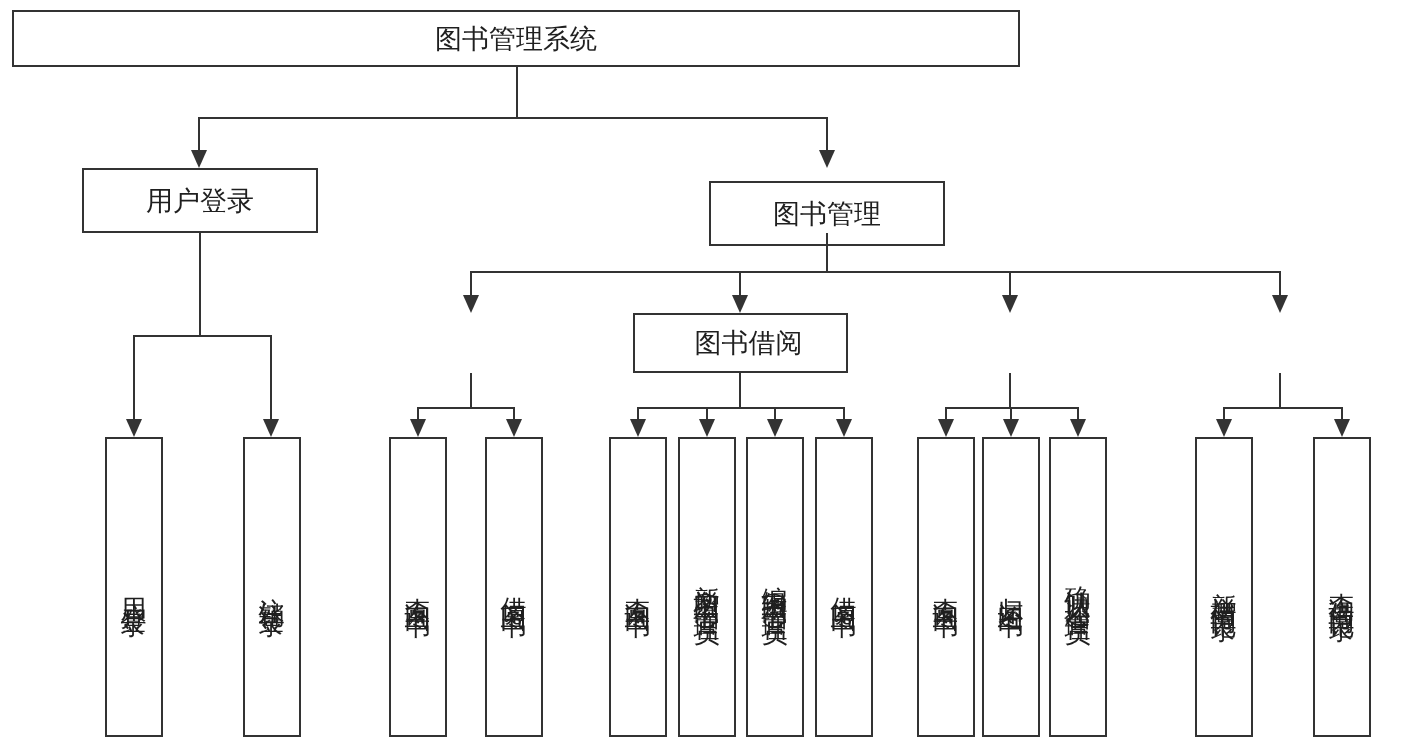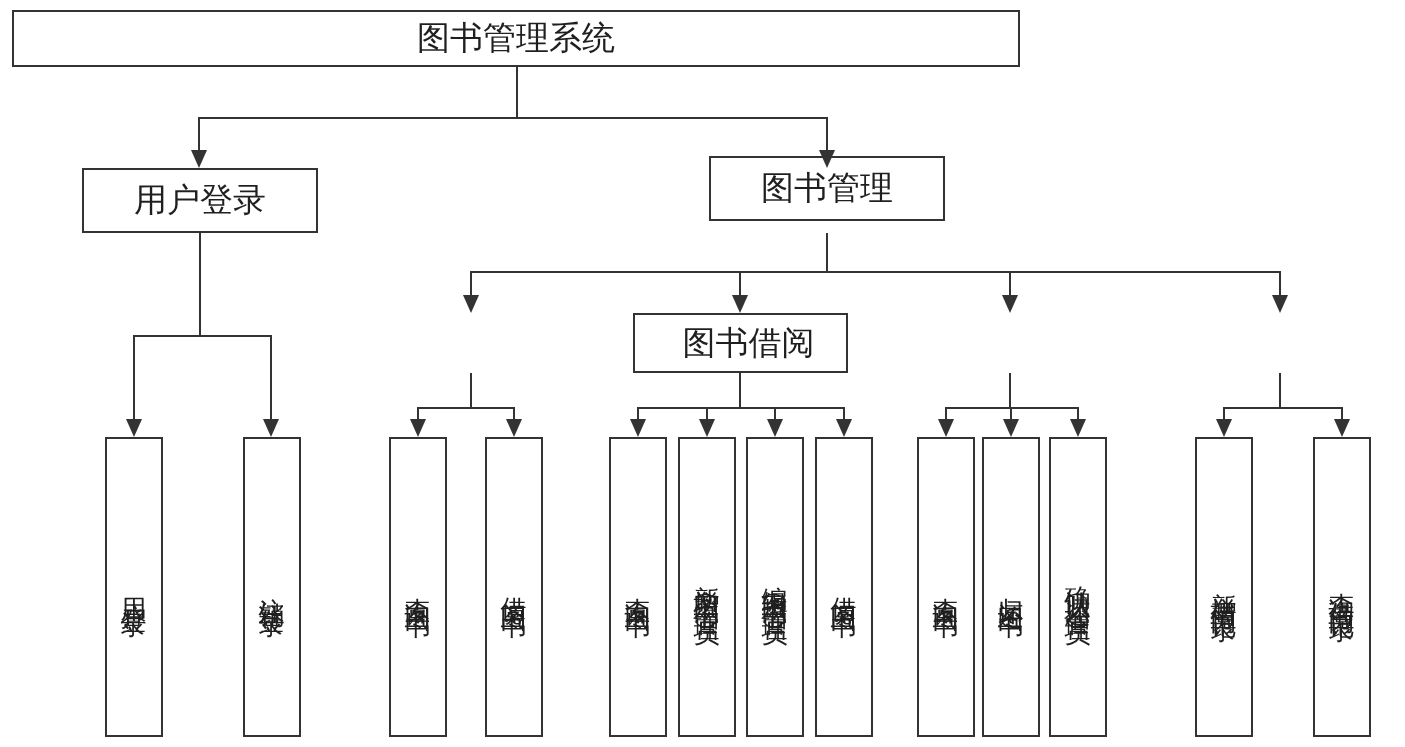--- a/index.html
+++ b/index.html
@@ -19,21 +19,21 @@
   }
   .box {
     position: absolute;
     box-sizing: border-box;
     background: var(--box-background, #fff);
     border: 2px solid var(--line, #333);
     color: var(--text, #1f1f1f);
     display: flex;
     align-items: center;
     justify-content: center;
-    font-size: 33px;
+    font-size: 27px;
     white-space: nowrap;
   }
   .vbox {
     position: absolute;
     box-sizing: border-box;
     background: var(--box-background, #fff);
     border: 2px solid var(--line, #333);
     color: var(--text, #1f1f1f);
     display: flex;
     align-items: center;
@@ -65,21 +65,21 @@
   }
 </style>
 </head>
 <body>
 
 <div class="canvas">
 
   <div class="box" style="left:12px;top:10px;width:1008px;height:57px;">图书管理系统</div>
 
   <div class="box" style="left:82px;top:168px;width:236px;height:65px;">用户登录</div>
-  <div class="box" style="left:709px;top:156px;width:236px;height:65px;">图书管理</div>
+  <div class="box" style="left:709px;top:181px;width:236px;height:65px;">图书管理</div>
 
   <div class="box" style="left:633px;top:313px;width:215px;height:60px;padding-left:16px;">图书借阅</div>
 
   <div class="vbox" style="left:105px;top:437px;width:58px;height:300px;">用户登录</div>
   <div class="vbox" style="left:243px;top:437px;width:58px;height:300px;">注销登录</div>
 
   <div class="vbox" style="left:389px;top:437px;width:58px;height:300px;">查询图书</div>
   <div class="vbox" style="left:485px;top:437px;width:58px;height:300px;">借阅图书</div>
 
   <div class="vbox" style="left:609px;top:437px;width:58px;height:300px;">查询图书</div>

